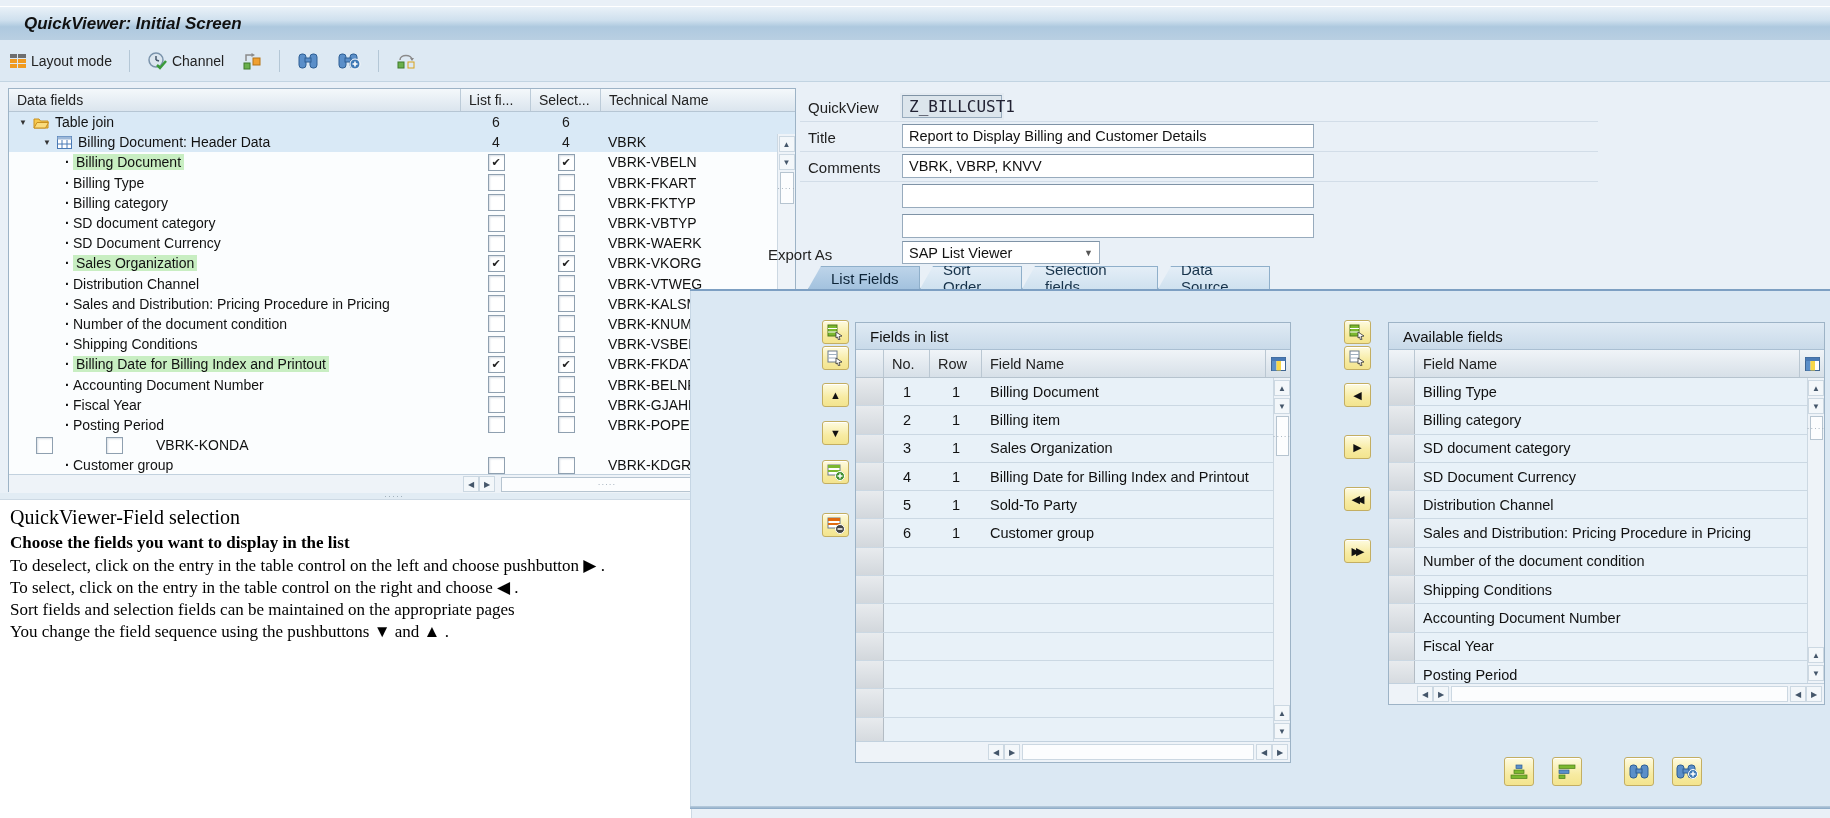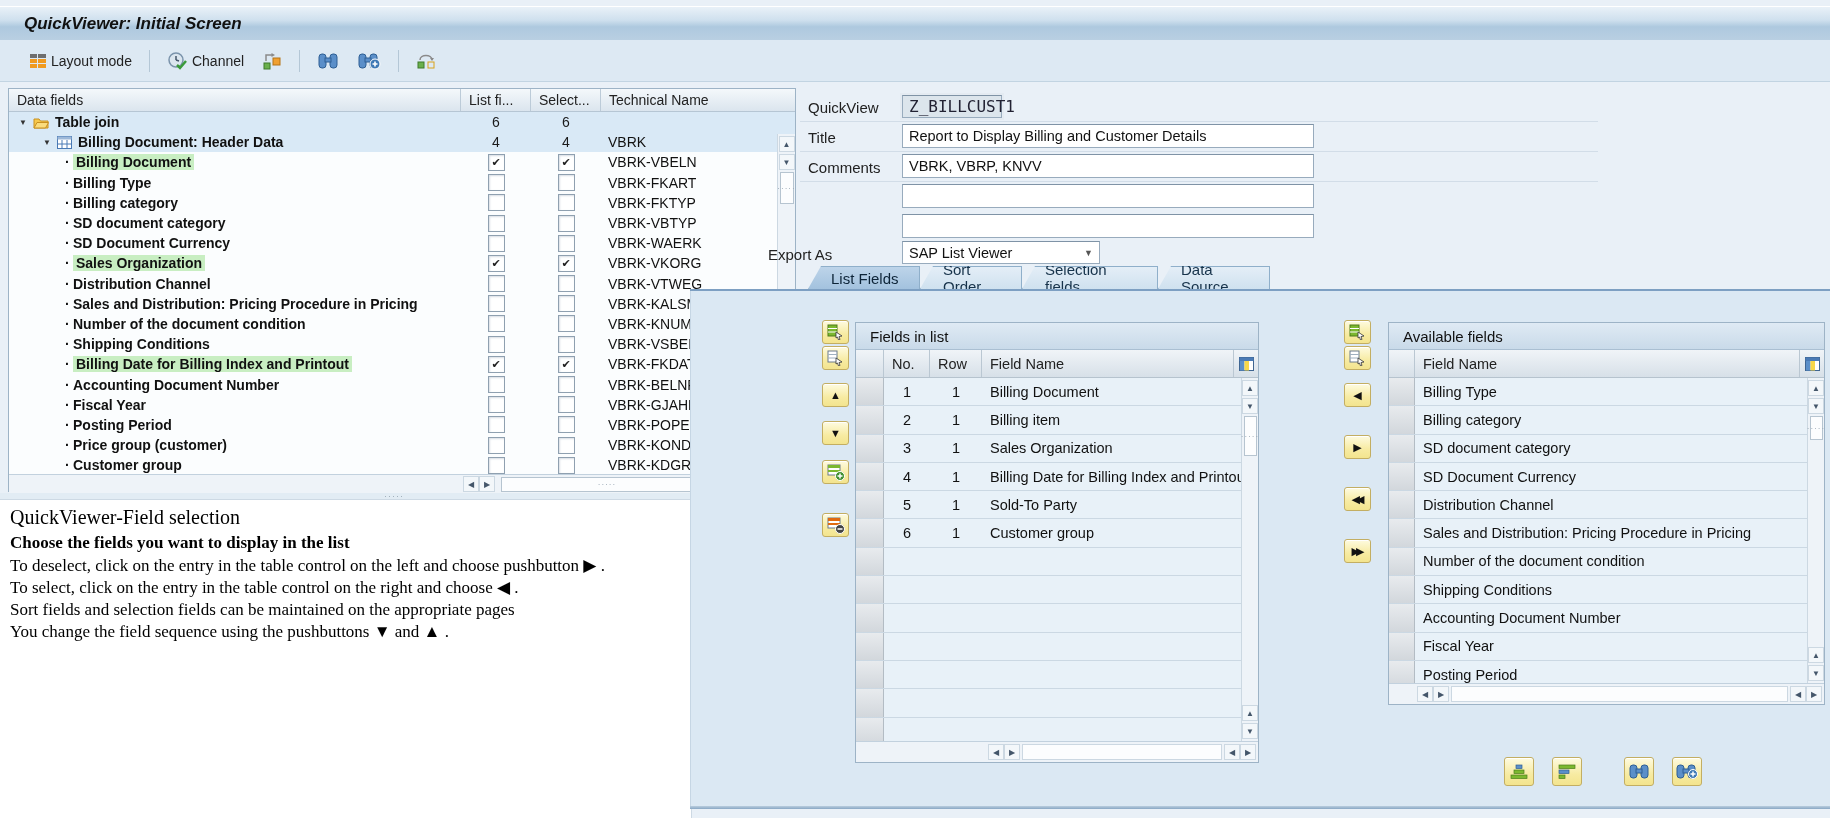--- a/index.html
+++ b/index.html
@@ -9,21 +9,21 @@
 
   
   #titlebar{top:6px;left:0;width:1830px;height:33px;
     background:linear-gradient(180deg,#e9f1f8 0%,#cfe0ee 40%,#aec9df 60%,#b9cfe2 100%);
     border-top:1px solid #ffffff;border-bottom:1px solid #8fa9c2;
     display:flex;align-items:center;}
   #titlebar .t{font-size:17px;font-weight:bold;font-style:italic;padding-left:14px;color:#111;margin-left:10px;}
 
   
   #toolbar{top:40px;left:0;width:1830px;height:42px;background:#dde9f3;
-    border-bottom:1px solid #c2d4e2;display:flex;align-items:center;gap:6px;padding-left:24px;box-sizing:border-box;}
+    border-bottom:1px solid #c2d4e2;display:flex;align-items:center;gap:6px;padding-left:4px;box-sizing:border-box;}
   .tbtn{display:flex;align-items:center;gap:5px;padding:3px 6px;border-radius:3px;font-size:14px;color:#222;}
   .tsep{width:1px;height:22px;background:#b4c7d6;margin:0 5px;}
   .ticon{display:inline-block;}
   .sbtn{width:16px;height:16px;display:flex;align-items:center;justify-content:center;
         font-size:8px;color:#44566a;background:#f3f7fa;border:1px solid #ccd8e2;box-sizing:border-box;}
   .ar-u::before{content:"▲";} .ar-d::before{content:"▼";}
   .ar-l::before{content:"◀";} .ar-r::before{content:"▶";}
   .thumb{background:#fcfdfe;border:1px solid #b6c4d0;box-sizing:border-box;
          display:flex;align-items:center;justify-content:center;color:#9aa8b4;font-size:8px;letter-spacing:1px;}
   .thumb::after{content:"·····";}
@@ -39,21 +39,21 @@
   #treerows{height:362px;overflow:hidden;position:relative;}
   .trow{display:flex;height:20.2px;align-items:center;font-size:14px;}
   .trow.sel{background:#d9e9f6;}
   .tcell{width:452px;display:flex;align-items:center;overflow:hidden;white-space:nowrap;box-sizing:border-box;}
   .lvl0{padding-left:10px;} .lvl1{padding-left:34px;} .lvl2{padding-left:56px;}
   .exp{width:14px;font-size:8px;color:#333;flex:0 0 14px;}
   .exp::before{content:"▼";}
   .bullet{width:8px;color:#111;font-weight:bold;flex:0 0 8px;}
   .bullet::before{content:"·";}
   .ticn{margin-right:6px;flex:0 0 auto;}
-  .lbl{color:#111;font-weight:bold;}
+  .lbl{color:#111;}
   .hl{background:#c8eec2;padding:0 3px;}
   .ccell{width:70px;display:flex;justify-content:center;align-items:center;}
   .techcell{flex:1;padding-left:7px;color:#111;}
   .cb{width:15px;height:15px;background:#fff;border:1px solid #8fa0b0;box-shadow:inset 1px 1px 2px #d8dee4;
       display:flex;align-items:center;justify-content:center;font-size:11px;color:#222;}
   .cb.on::after{content:"✔";}
   #tree-vsb{position:absolute;right:0;top:22px;width:18px;height:362px;background:#eef3f8;border-left:1px solid #ccd8e2;
     display:flex;flex-direction:column;align-items:center;padding-top:2px;box-sizing:border-box;gap:2px;}
   #tree-vsb .thumb{width:14px;height:32px;}
   #tree-hsb{display:flex;height:18px;background:#eef3f8;border-top:1px solid #c2d1de;align-items:center;}
@@ -421,24 +421,20 @@
         </div>
       <div class="ccell">
           <span class="cb"></span>
         </div>
       <div class="ccell">
           <span class="cb"></span>
         </div>
       <div class="techcell">VBRK-POPER</div>
     </div>
     <div class="trow">
-      <div class="tcell lvl2">
-          <span class="bullet"></span>
-          <span class="lbl">Price group (customer)</span>
-        </div>
       <div class="ccell">
           <span class="cb"></span>
         </div>
       <div class="ccell">
           <span class="cb"></span>
         </div>
       <div class="techcell">VBRK-KONDA</div>
     </div>
     <div class="trow">
       <div class="tcell lvl2">
@@ -549,21 +545,21 @@
 <div class="ybtn" style="left:822px;top:513px;">
   <svg width="18" height="17">
       <rect x="1" y="1" width="12" height="10" fill="#fff" stroke="#6a7b8c"></rect>
       <rect x="1" y="1" width="12" height="3" fill="#e06a10"></rect>
       <line x1="1" y1="7" x2="13" y2="7" stroke="#e06a10" stroke-width="2"></line>
       <circle cx="13" cy="12" r="4.5" fill="#444" stroke="#fff"></circle>
       <path d="M10.5 12 H15.5" stroke="#fff" stroke-width="1.5"></path>
     </svg>
 </div>
 
-<div class="saptable" style="left:855px;top:322px;width:404px;height:441px;">
+<div class="saptable" style="left:855px;top:322px;width:436px;height:441px;">
   <div class="tt-title">Fields in list</div>
   <div class="tt-head">
     <div class="hc selw"></div>
     <div class="hc" style="width:46px;">No.</div>
     <div class="hc" style="width:52px;">Row</div>
     <div class="hc" style="flex:1;">Field Name</div>
     <div class="hc" style="width:24px;border-right:none;justify-content:center;padding-left:0;">
       <svg width="15" height="14">
           <rect x="0.5" y="0.5" width="14" height="13" fill="#fff" stroke="#3f6591"></rect>
           <rect x="0.5" y="0.5" width="14" height="3.5" fill="#4a7ab5"></rect>

